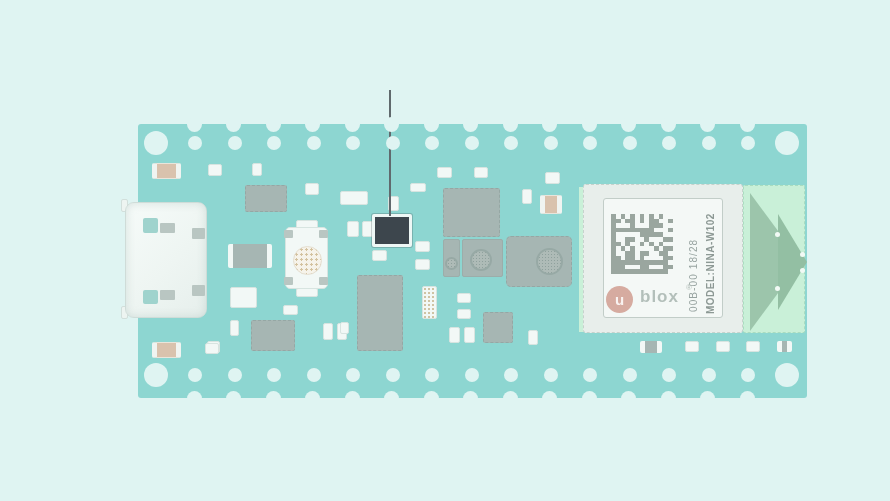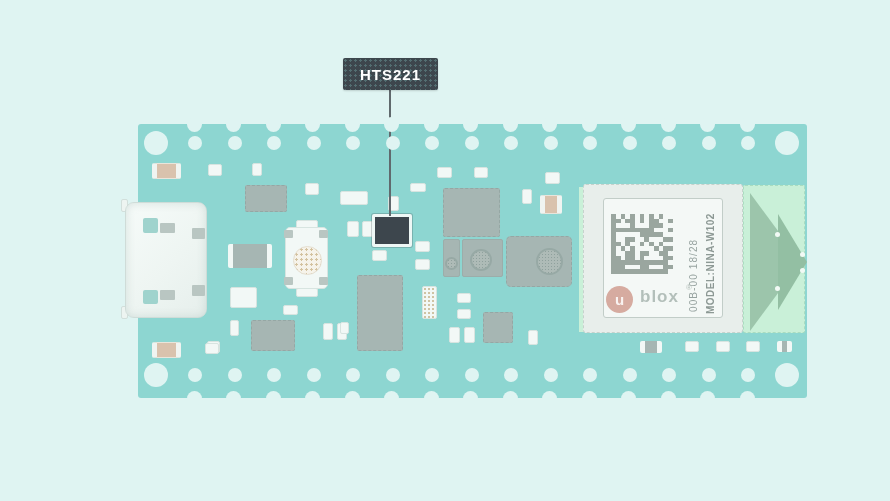--- a/index.html
+++ b/index.html
@@ -325,21 +325,20 @@
     <div class="a dot" style="left:56px;top:82px"></div>
   </div>
 
   <div class="a gres" style="left:640px;top:341px;width:22px;height:12px"></div>
   <div class="a cw" style="left:685px;top:341px;width:14px;height:11px"></div>
   <div class="a cw" style="left:716px;top:341px;width:14px;height:11px"></div>
   <div class="a cw" style="left:746px;top:341px;width:14px;height:11px"></div>
   <div class="a gres" style="left:777px;top:341px;width:15px;height:11px"></div>
 
   <div class="a leader" style="left:389px;top:90px;height:126px"></div>
-  <div class="a callout-box" style="left:343px;top:58px;width:95px;height:32px">HTS221</div>
 
 <div class="hole" style="left: 188px; top: 136px; width: 14px; height: 14px;"></div>
     <div class="hole" style="left: 188px; top: 368px; width: 14px; height: 14px;"></div>
     <div class="hole" style="left: 186.5px; top: 116.5px; width: 15px; height: 15px;"></div>
     <div class="hole" style="left: 186.5px; top: 390.5px; width: 15px; height: 15px;"></div>
     <div class="hole" style="left: 227.5px; top: 136px; width: 14px; height: 14px;"></div>
     <div class="hole" style="left: 227.5px; top: 368px; width: 14px; height: 14px;"></div>
     <div class="hole" style="left: 226px; top: 116.5px; width: 15px; height: 15px;"></div>
     <div class="hole" style="left: 226px; top: 390.5px; width: 15px; height: 15px;"></div>
     <div class="hole" style="left: 267px; top: 136px; width: 14px; height: 14px;"></div>

